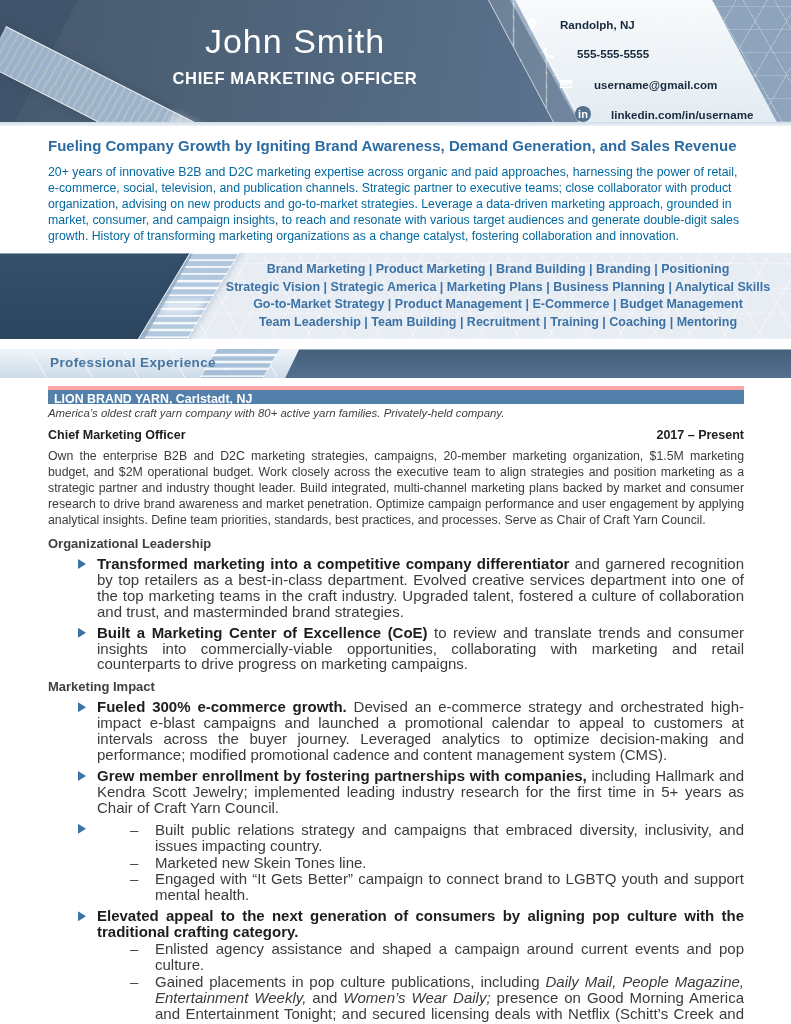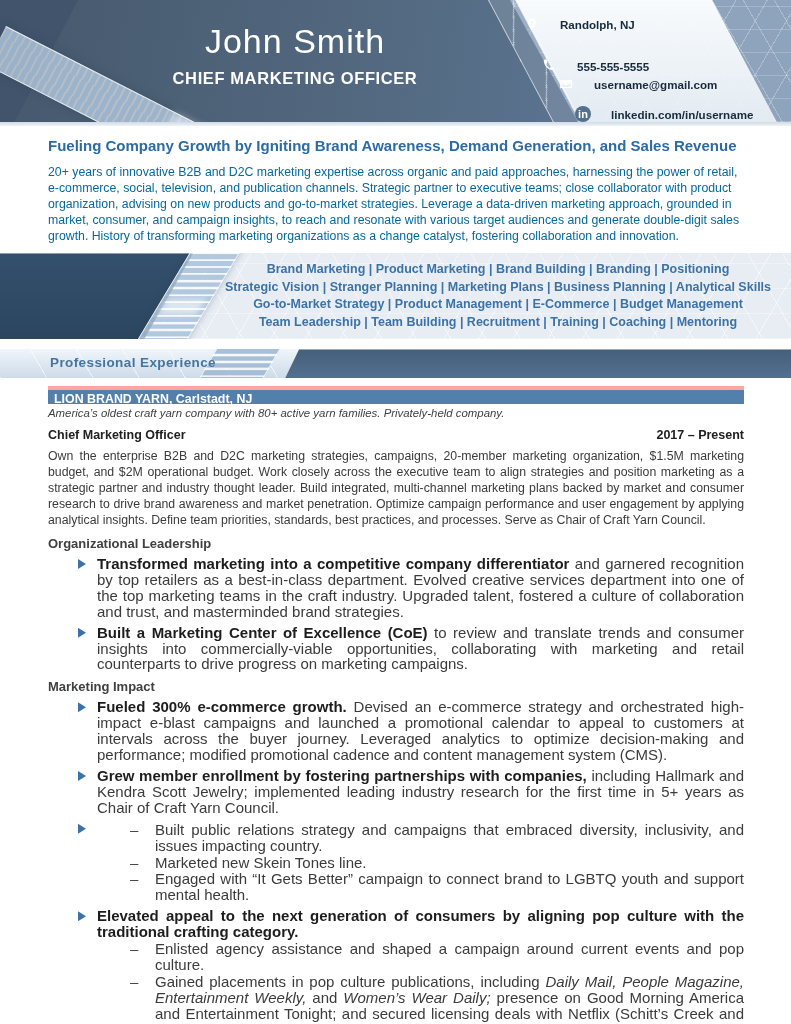--- a/index.html
+++ b/index.html
@@ -121,21 +121,21 @@
   </div>
 
   <div class="contact-row" style="left:524px; top:13px;">
     <span class="contact-icon">
       <svg viewBox="0 0 24 24">
           <path d="M12 2C8.1 2 5 5.1 5 9c0 5.2 7 13 7 13s7-7.8 7-13c0-3.9-3.1-7-7-7zm0 9.5A2.5 2.5 0 1 1 12 6.5a2.5 2.5 0 0 1 0 5z"></path>
         </svg>
     </span>
     <span class="contact-text">Randolph, NJ</span>
   </div>
-  <div class="contact-row" style="left:541px; top:51px;align-items:flex-end;">
+  <div class="contact-row" style="left:541px; top:42px;">
     <span class="contact-icon">
       <svg viewBox="0 0 24 24">
           <path d="M6.6 10.8a15.1 15.1 0 0 0 6.6 6.6l2.2-2.2c.3-.3.7-.4 1-.2 1.1.4 2.3.6 3.6.6.6 0 1 .4 1 1V20c0 .6-.4 1-1 1C10.6 21 3 13.4 3 4c0-.6.4-1 1-1h3.5c.6 0 1 .4 1 1 0 1.2.2 2.4.6 3.6.1.3 0 .7-.2 1l-2.3 2.2z"></path>
         </svg>
     </span>
     <span class="contact-text">555-555-5555</span>
   </div>
   <div class="contact-row" style="left:558px; top:73px;">
     <span class="contact-icon">
       <svg viewBox="0 0 24 24">
@@ -158,21 +158,21 @@
   <div class="summary">20+ years of innovative B2B and D2C marketing expertise across organic and paid approaches, harnessing the power of retail, e-commerce, social, television, and publication channels. Strategic partner to executive teams; close collaborator with product organization, advising on new products and go-to-market strategies. Leverage a data-driven marketing approach, grounded in market, consumer, and campaign insights, to reach and resonate with various target audiences and generate double-digit sales growth. History of transforming marketing organizations as a change catalyst, fostering collaboration and innovation.</div>
 </div>
 
 <div class="skills-band">
   <div class="skills-dark"></div>
   <div class="skills-ribbon">
       <span class="sheen"></span>
     </div>
   <div class="skills-lines">
     <div class="skill-line">Brand Marketing | Product Marketing | Brand Building | Branding | Positioning</div>
-    <div class="skill-line">Strategic Vision | Stranger Planning | Marketing Plans | Business Planning | Analytical Skills</div>
+    <div class="skill-line">Strategic Vision | Strategic America | Marketing Plans | Business Planning | Analytical Skills</div>
     <div class="skill-line">Go-to-Market Strategy | Product Management | E-Commerce | Budget Management</div>
     <div class="skill-line">Team Leadership | Team Building | Recruitment | Training | Coaching | Mentoring</div>
   </div>
 </div>
 
 <div class="pe-band">
   <div class="pe-dark"></div>
   <div class="pe-ribbon"></div>
   <div class="pe-title">Professional Experience</div>
 </div>

